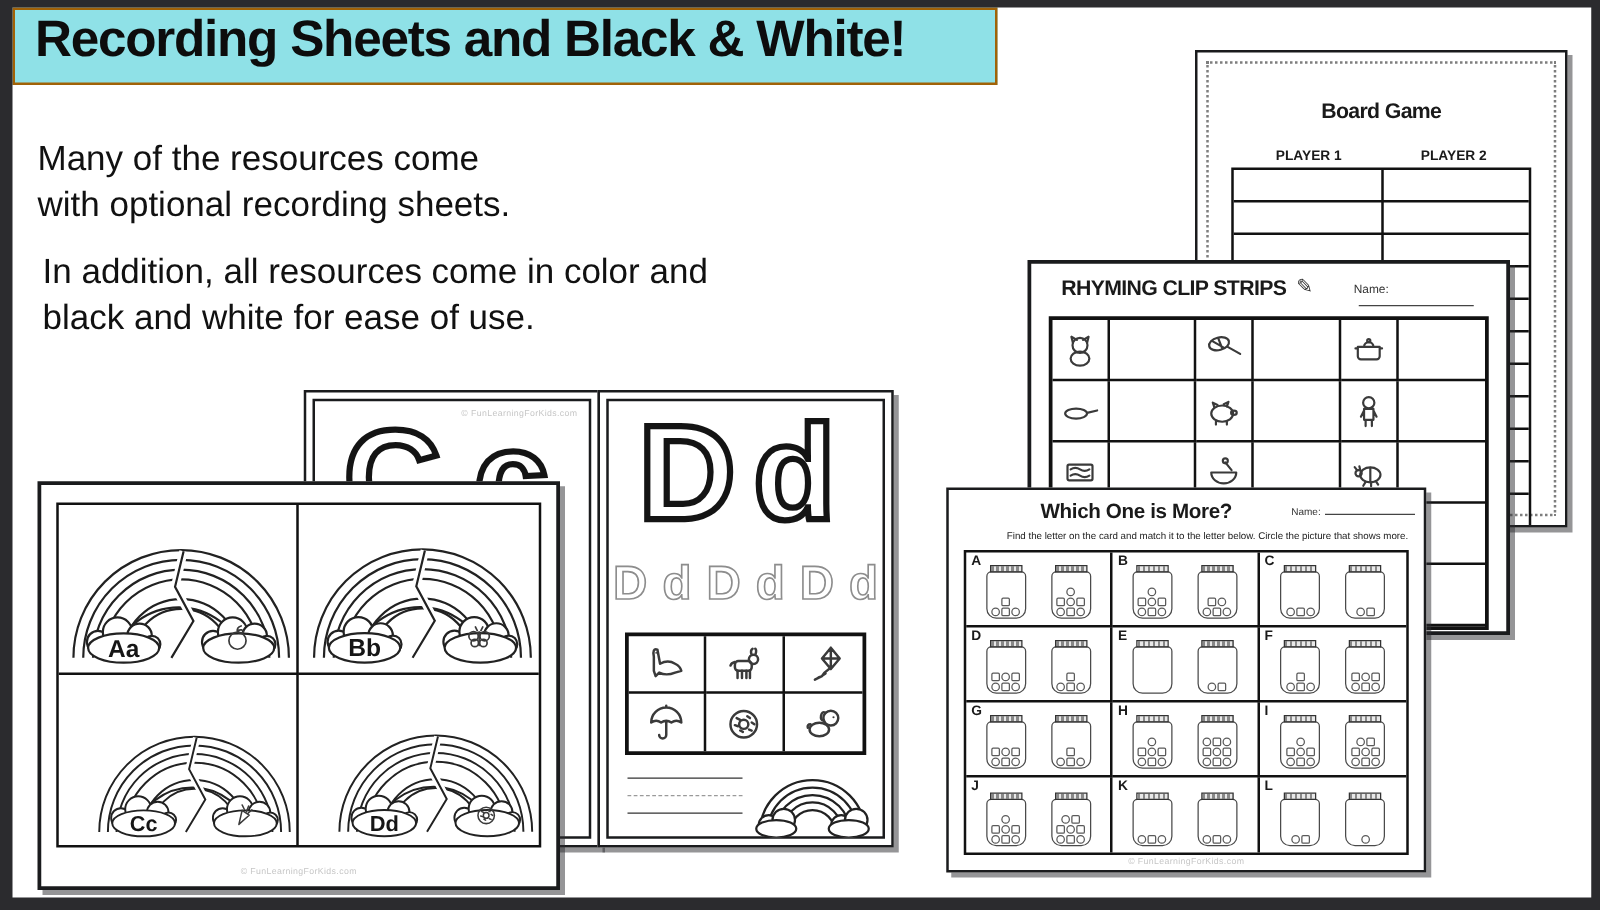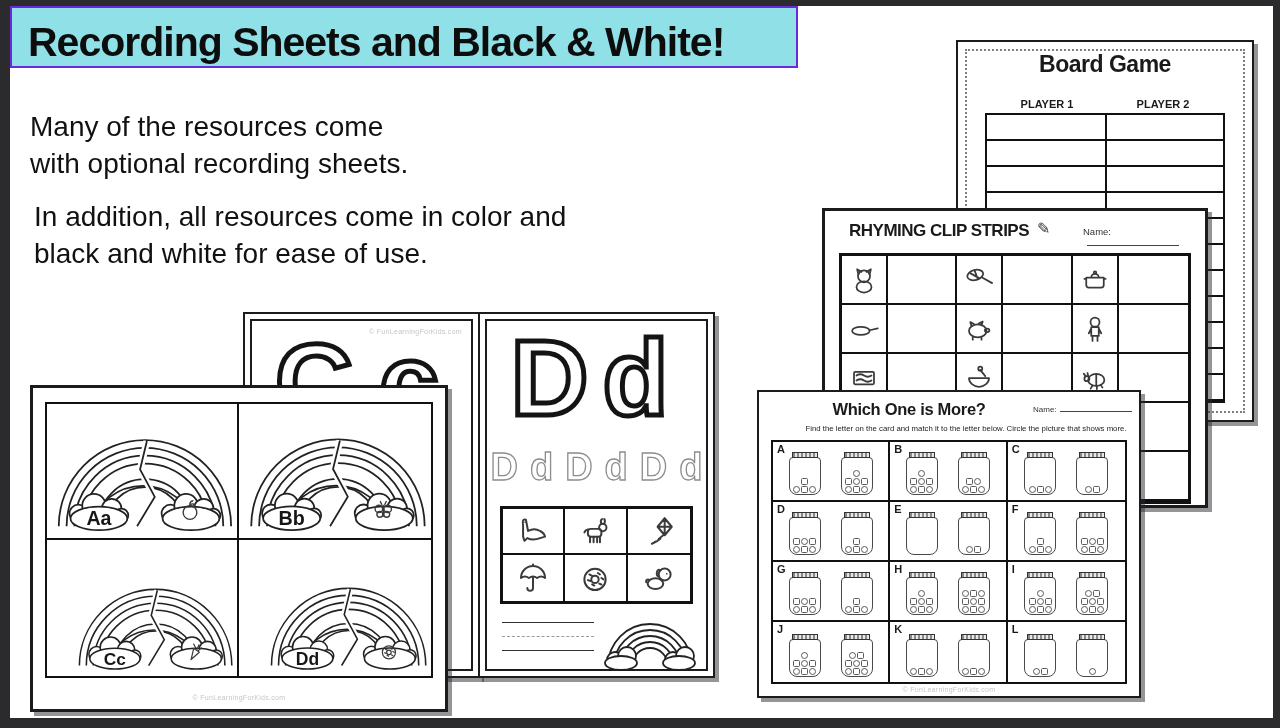--- a/index.html
+++ b/index.html
@@ -3,36 +3,36 @@
 <meta charset="utf-8">
 <style>
   html,body{margin:0;padding:0;background:#fff;}
   .stage{position:relative;width:1280px;height:728px;background:#fff;overflow:hidden;
          font-family:"Liberation Sans",sans-serif;color:#1a1a1a;}
   .frame{position:absolute;inset:0;border-top:6px solid #2b2b2e;border-right:7px solid #2b2b2e;
          border-bottom:10px solid #2b2b2e;border-left:10px solid #2b2b2e;z-index:99;pointer-events:none;}
 
   
   .banner{position:absolute;left:10px;top:6px;width:788px;height:62px;background:#8fe1e7;
-          border:2px solid #6d28d9;box-sizing:border-box;display:flex;align-items:flex-end;
+          border:2px solid #a16207;box-sizing:border-box;display:flex;align-items:flex-start;
           padding-left:16px;z-index:5;}
   .banner span{font-size:41px;font-weight:bold;letter-spacing:-1px;color:#0d0d0d;}
   .para{position:absolute;font-size:28px;line-height:37px;color:#111;}
   .p1{left:30px;top:108px;}
   .p2{left:34px;top:198px;}
 
   
   .sheet{position:absolute;background:#fff;border:2.5px solid #1a1b1d;box-sizing:border-box;
          box-shadow:4px 4px 0 rgba(43,43,48,.5);overflow:hidden;}
   .wm{font-size:7px;color:#c6c6c6;text-align:center;letter-spacing:.3px;}
 
   
   .bg-sheet{left:956px;top:40px;width:298px;height:382px;z-index:1;}
   .speckle{position:absolute;inset:7px;border:2px dotted #7e7e7e;}
-  .bg-title{margin-top:0;text-align:center;font-size:23px;font-weight:bold;letter-spacing:-.5px;}
+  .bg-title{margin-top:28px;text-align:center;font-size:17px;font-weight:bold;letter-spacing:-.5px;}
   .bg-sub{width:256px;margin:3px auto 0;text-align:center;font-size:9px;line-height:11px;color:#222;}
   .bg-heads{display:flex;margin:20px 22px 3px;}
   .bg-heads span{flex:1;text-align:center;font-weight:bold;font-size:11px;}
   .bg-table{position:relative;margin:2px 18px 0;border:2.5px solid #111;}
   .bg-row{height:24px;border-bottom:2.5px solid #111;}
   .bg-div{position:absolute;left:50%;top:0;bottom:0;width:0;border-left:2.5px solid #111;}
 
   
   .c-sheet{left:243px;top:312px;width:237px;height:366px;z-index:2;}
   .inner-line{position:absolute;inset:5px;border:2px solid #1a1b1d;}

